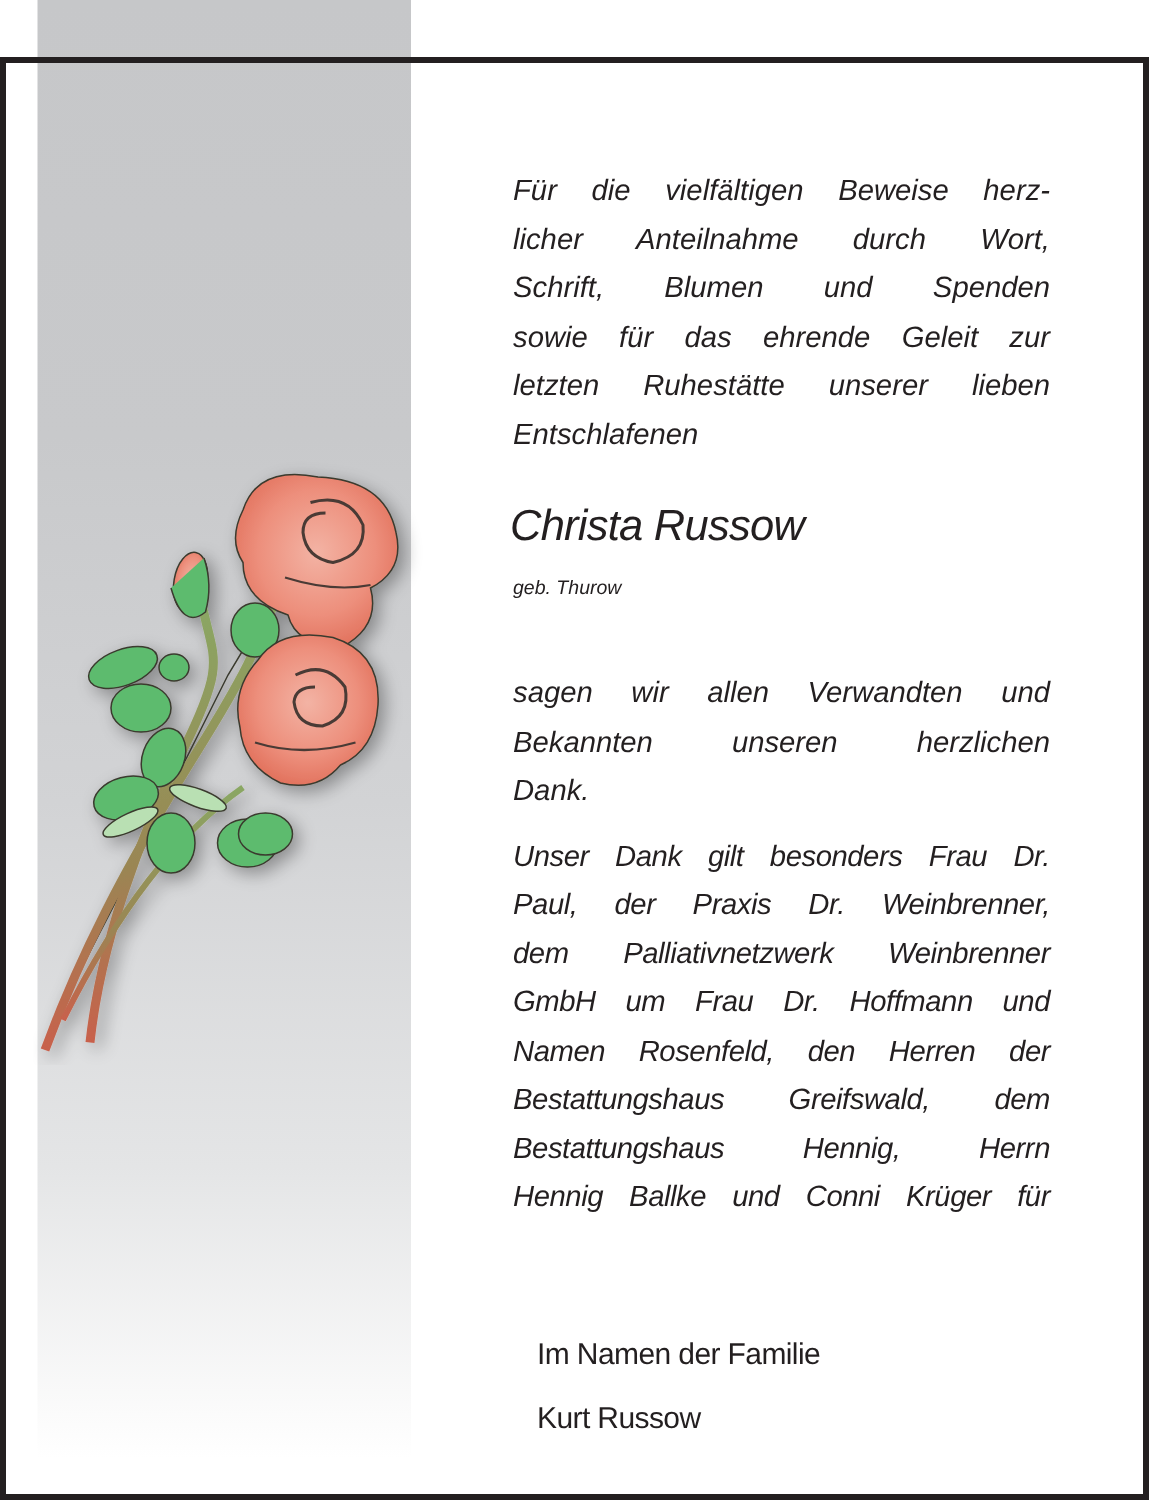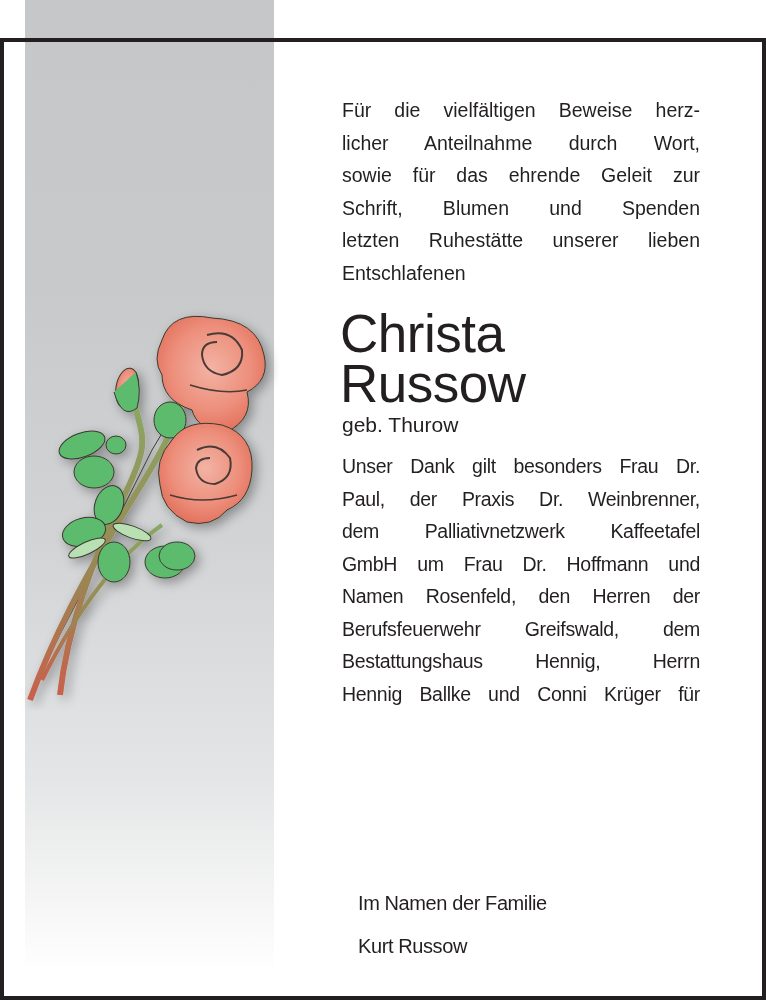--- a/index.html
+++ b/index.html
@@ -1,26 +1,26 @@
 <!DOCTYPE html>
 <html><head>
 <meta charset="utf-8">
 <style>
   html, body { margin: 0; padding: 0; background: #ffffff; }
   body { width: 766px; height: 1000px; position: relative; overflow: hidden; font-family: "Liberation Sans", sans-serif; color: #231f20; }
   .frame { position: absolute; left: 0; top: 38px; width: 766px; height: 962px; box-sizing: border-box; border: 4px solid #231f20; border-bottom-width: 4px; }
   .gray-column { position: absolute; left: 25px; top: 0; width: 249px; height: 972px;
     background: linear-gradient(to bottom, #c6c7c9 0%, #c8c9cb 30%, #d2d3d5 55%, #e4e5e6 80%, #fbfbfb 97%, #ffffff 100%); }
   .rose { position: absolute; left: 22px; top: 300px; width: 270px; height: 410px; }
-  .content { position: absolute; left: 342px; top: 94px; width: 358px; }
+  .content { position: absolute; left: 342px; top: 111px; width: 358px; font-style: italic; }
   .para { font-size: 19.5px; line-height: 32.5px; text-align: justify; margin: 0; }
   .justify-lines span { display: block; text-align: justify; text-align-last: justify; }
   .justify-lines span.end { text-align-last: left; }
-  .name { font-size: 53px; line-height: 50px; margin: 20px 0 0 -2px; letter-spacing: -0.5px; }
-  .birth { font-size: 21px; line-height: 28px; margin: 2px 0 0 0; }
+  .name { font-size: 29px; line-height: 50px; margin: 20px 0 0 -2px; letter-spacing: -0.5px; }
+  .birth { font-size: 13px; line-height: 28px; margin: 2px 0 0 0; }
   .thanks { margin-top: 40px; }
   .extra { margin-top: 11px; letter-spacing: -0.3px; }
   .sign { font-size: 20px; line-height: 28px; margin: 16px; letter-spacing: -0.4px; }
   .sign1 { position: absolute; left: 342px; top: 873px; }
   .sign2 { position: absolute; left: 342px; top: 916px; }
 </style>
 </head>
 <body>
 
 <div class="gray-column"></div>
@@ -79,36 +79,41 @@
     <path d="M150 140 Q 165 118 200 125 Q 232 135 230 170 Q 228 200 205 210 Q 190 228 165 222 Q 140 210 138 185 Q 132 160 150 140 Z" fill="url(#petal)"></path>
     <path d="M175 150 Q 195 140 208 158 Q 212 178 193 184 Q 176 184 174 168 Q 175 158 188 158" fill="none" stroke="#4a3a36" stroke-width="2"></path>
     <path d="M148 195 Q 180 205 215 195" fill="none" stroke="#4a3a36" stroke-width="1.5"></path>
   </g>
 </svg>
 
 <div class="content">
   <p class="para justify-lines">
     <span>Für die vielfältigen Beweise herz-</span>
     <span>licher Anteilnahme durch Wort,</span>
+    <span>Schrift, Blumen und Spenden</span>
     <span>sowie für das ehrende Geleit zur</span>
-    <span>Schrift, Blumen und Spenden</span>
     <span>letzten Ruhestätte unserer lieben</span>
     <span class="end">Entschlafenen</span>
   </p>
 
   <h1 class="name" style="font-weight:normal;">Christa Russow</h1>
   <p class="birth">geb. Thurow</p>
 
+  <p class="para justify-lines thanks">
+    <span>sagen wir allen Verwandten und</span>
+    <span>Bekannten unseren herzlichen</span>
+    <span class="end">Dank.</span>
+  </p>
 
   <p class="para justify-lines extra">
     <span>Unser Dank gilt besonders Frau Dr.</span>
     <span>Paul, der Praxis Dr. Weinbrenner,</span>
-    <span>dem Palliativnetzwerk Kaffeetafel</span>
+    <span>dem Palliativnetzwerk Weinbrenner</span>
     <span>GmbH um Frau Dr. Hoffmann und</span>
     <span>Namen Rosenfeld, den Herren der</span>
-    <span>Berufsfeuerwehr Greifswald, dem</span>
+    <span>Bestattungshaus Greifswald, dem</span>
     <span>Bestattungshaus Hennig, Herrn</span>
     <span>Hennig Ballke und Conni Krüger für</span>
   </p>
 </div>
 
 <p class="sign sign1">Im Namen der Familie</p>
 <p class="sign sign2">Kurt Russow</p>
 
 </body></html>

